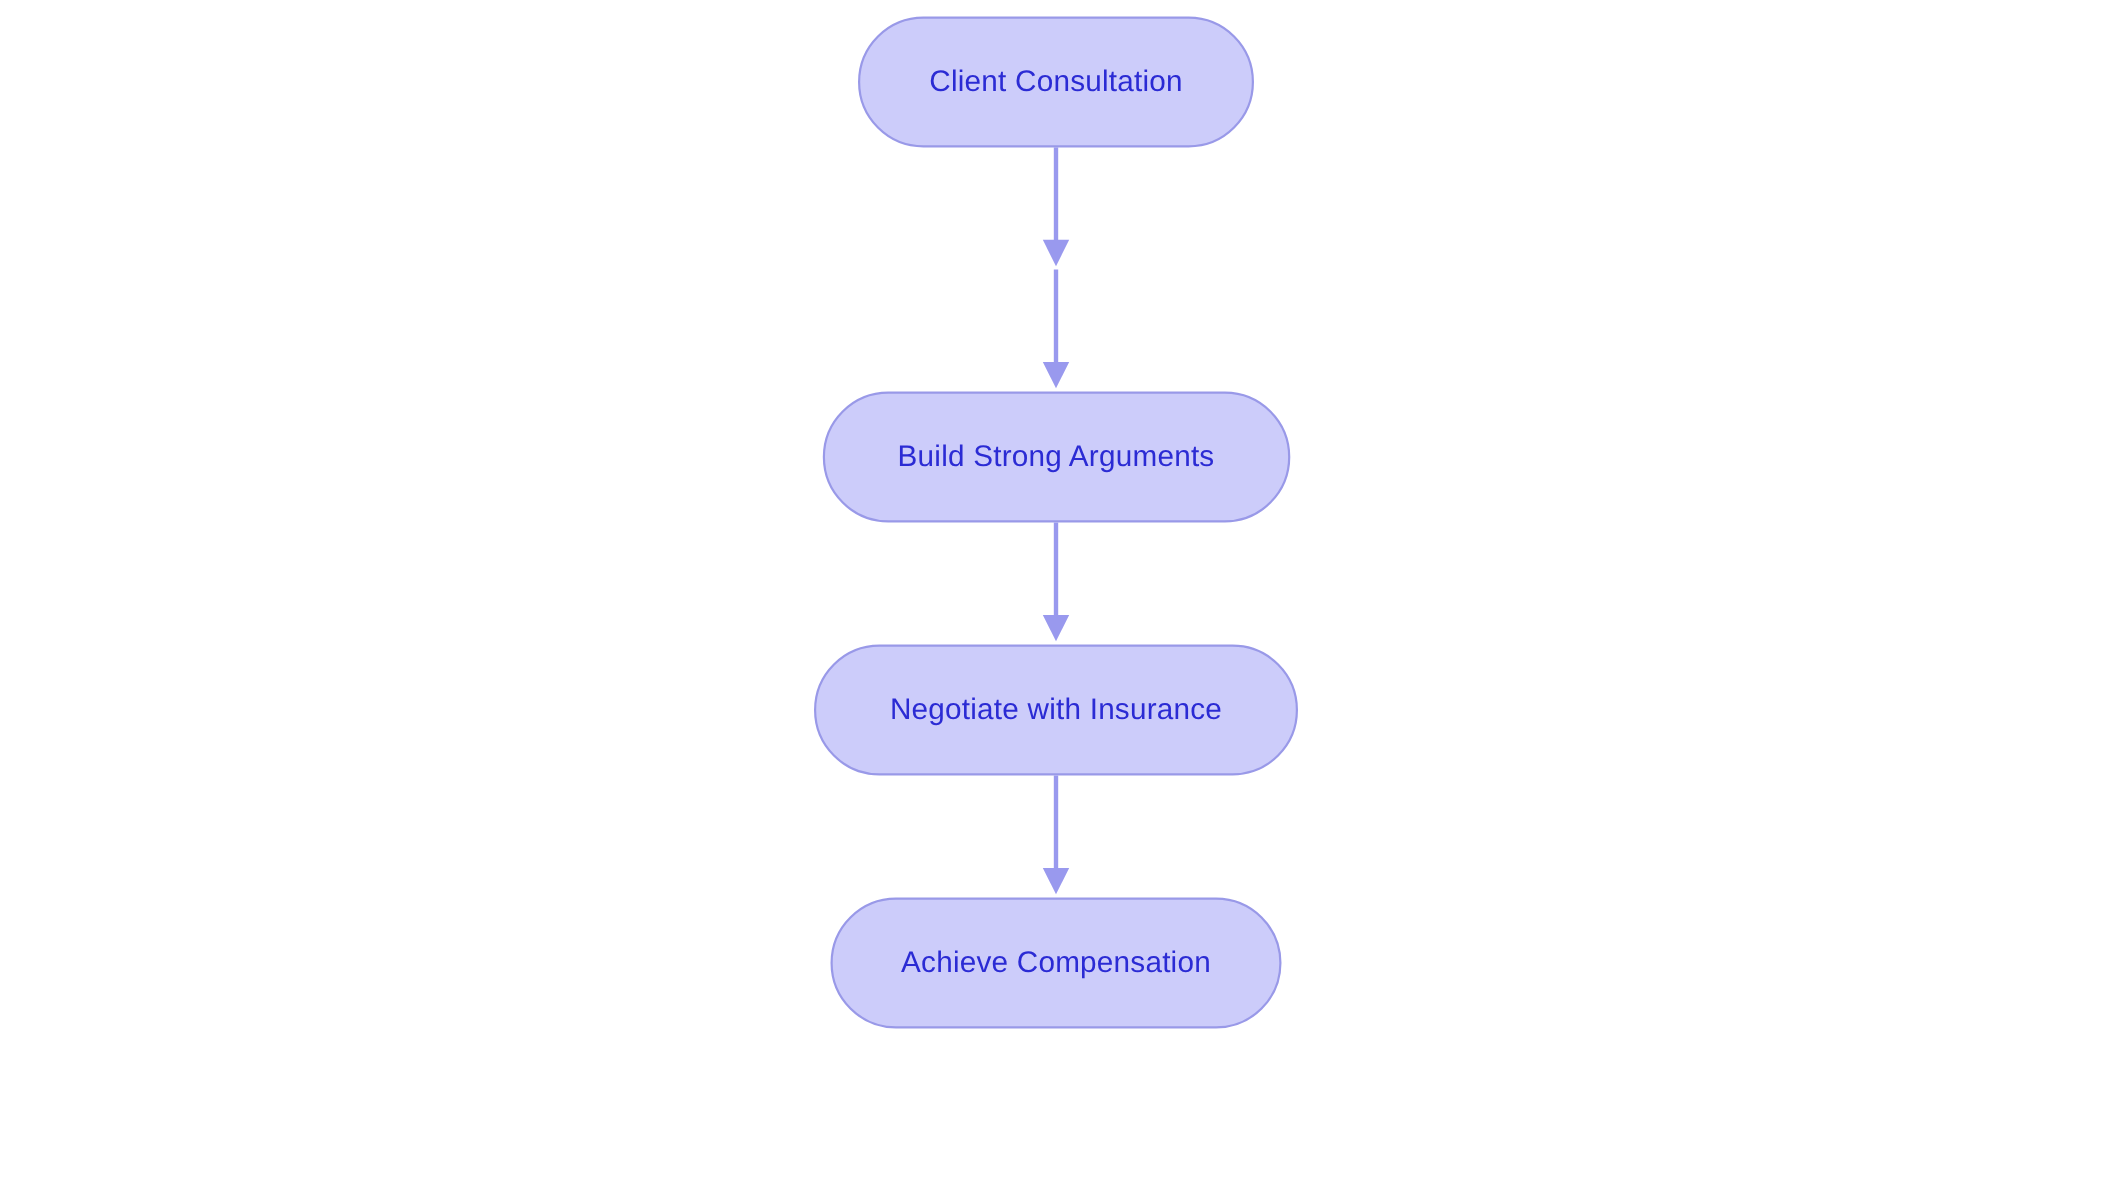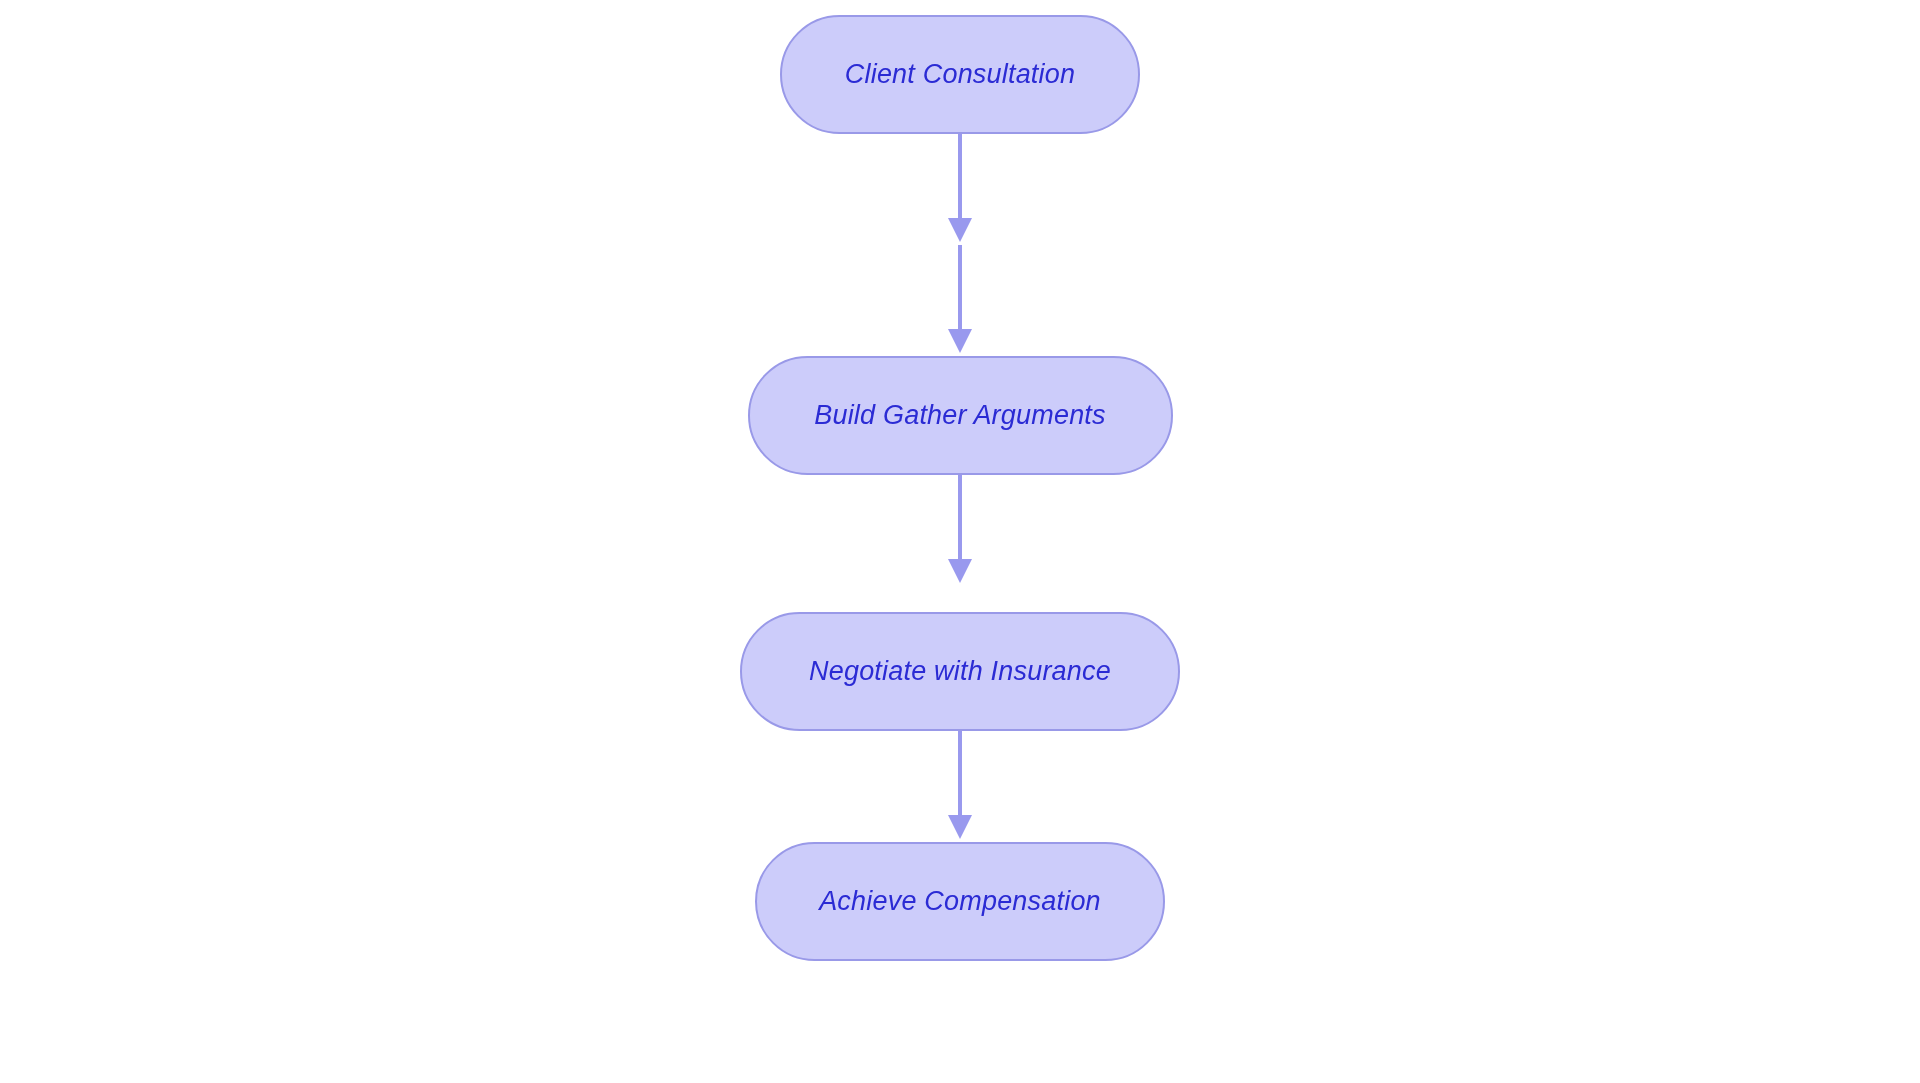--- a/index.html
+++ b/index.html
@@ -13,21 +13,20 @@
     height: 1083px;
     overflow: hidden;
     font-family: "Liberation Sans", "DejaVu Sans", sans-serif;
   }
 
   .flow-canvas {
     position: relative;
     width: 1920px;
     height: 1083px;
     background: #ffffff;
-    font-style: italic;
   }
 
   .flow-column {
     position: absolute;
     left: 0;
     top: 0;
     width: 1920px;
     height: 1083px;
     display: flex;
     flex-direction: column;
@@ -69,21 +68,21 @@
     display: block;
     overflow: visible;
   }
 
   
   .top-spacer { height: 15px; flex: 0 0 auto; }
 
   .n1 { width: 360px; }
   .n2 { width: 320px; }
   .n3 { width: 425px; }
-  .n4 { width: 440px; margin-top: 26px; }
+  .n4 { width: 440px; }
   .n5 { width: 410px; justify-content: center; }
 
   .c1, .c2, .c3, .c4 { height: 111px; }
 </style>
 </head>
 <body>
 
 <div class="flow-canvas">
   <div class="flow-column">
 
@@ -102,21 +101,21 @@
 
 
     <div class="connector c2">
       <svg width="40" height="111" viewBox="0 0 40 111">
         <line x1="20" y1="0" x2="20" y2="88" stroke="#9999ee" stroke-width="4"></line>
         <polygon points="8,84 32,84 20,108" fill="#9999ee"></polygon>
       </svg>
     </div>
 
     <div class="node n3">
-      <span class="node-label">Build Gather Arguments</span>
+      <span class="node-label">Build Strong Arguments</span>
     </div>
 
     <div class="connector c3">
       <svg width="40" height="111" viewBox="0 0 40 111">
         <line x1="20" y1="0" x2="20" y2="88" stroke="#9999ee" stroke-width="4"></line>
         <polygon points="8,84 32,84 20,108" fill="#9999ee"></polygon>
       </svg>
     </div>
 
     <div class="node n4">

